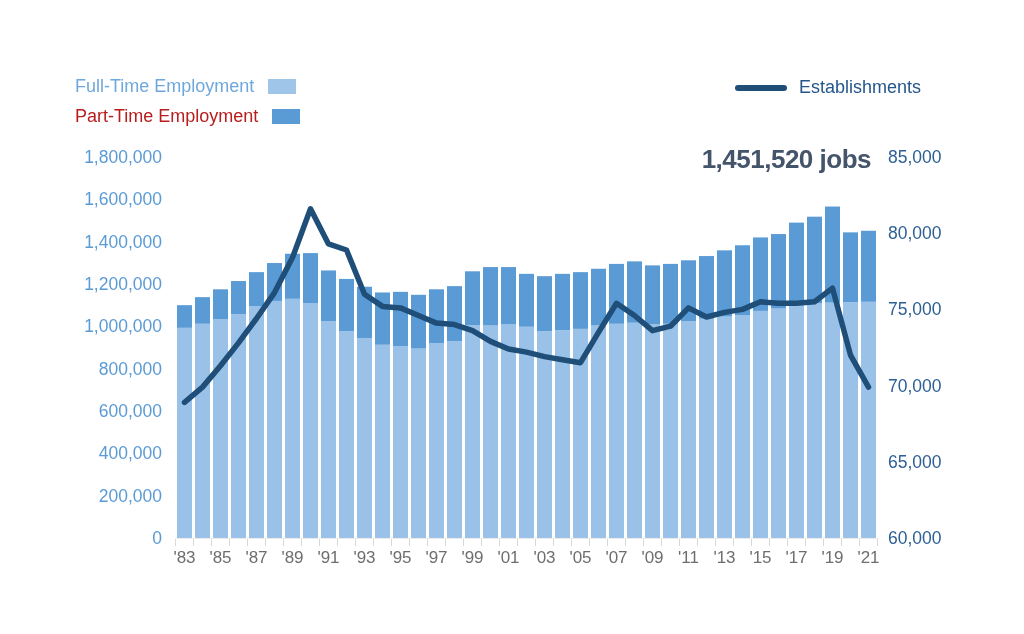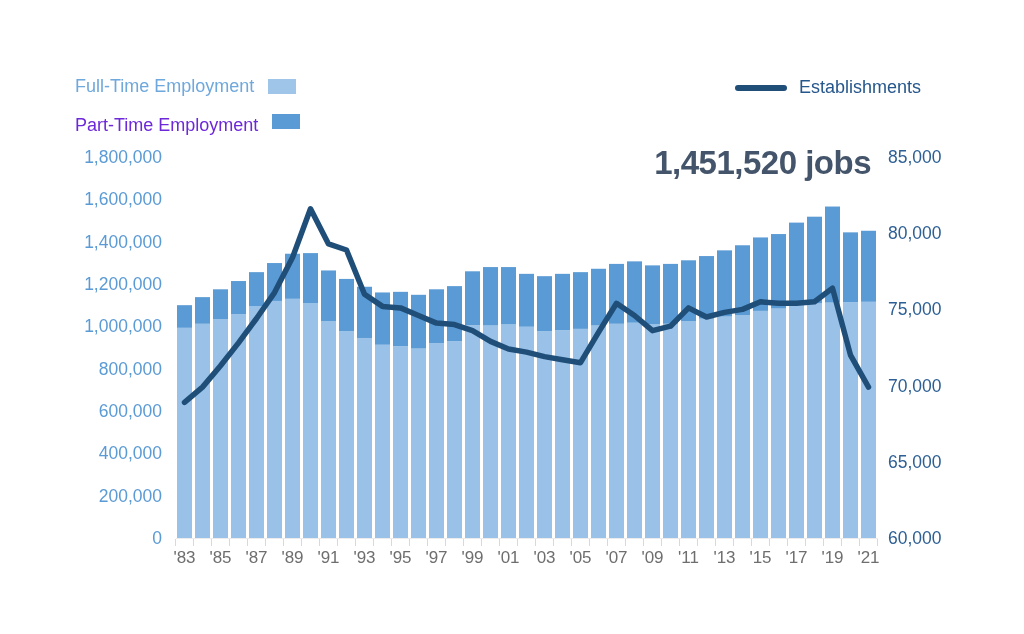--- a/index.html
+++ b/index.html
@@ -3,29 +3,29 @@
 <meta charset="utf-8">
 <style>
   html,body{margin:0;padding:0;background:#ffffff;}
   .canvas{
     position:relative;width:1024px;height:634px;background:#ffffff;
     font-family:"Liberation Sans",sans-serif;overflow:hidden;
   }
   .legend-row{position:absolute;display:flex;align-items:center;white-space:nowrap;justify-content:space-between;}
   .legend-row .lbl{font-size:18px;line-height:19px;}
   .lbl-ft{color:#6fa8dc;}
-  .lbl-pt{color:#6d28d9;margin-top:9px;}
+  .lbl-pt{color:#b91c1c;}
   .lbl-est{color:#26578c;}
   .swatch{display:inline-block;width:28px;height:15px;margin-left:14px;}
   .swatch-ft{background:#9fc5e8;}
   .swatch-pt{background:#5b9bd5;}
   .line-swatch{display:inline-block;width:52px;height:6px;border-radius:3px;background:#1f4e79;margin-right:12px;}
   .headline{
     position:absolute;left:649px;top:144px;width:222px;text-align:right;
-    font-size:33px;font-weight:700;color:#44546a;letter-spacing:-0.5px;white-space:nowrap;
+    font-size:26px;font-weight:700;color:#44546a;letter-spacing:-0.5px;white-space:nowrap;
   }
   svg text{font-family:"Liberation Sans",sans-serif;}
 </style>
 </head>
 <body>
 
 <div class="canvas">
 
   <div class="legend-row" style="left:75px;top:77px;">
     <span class="lbl lbl-ft">Full-Time Employment</span>

